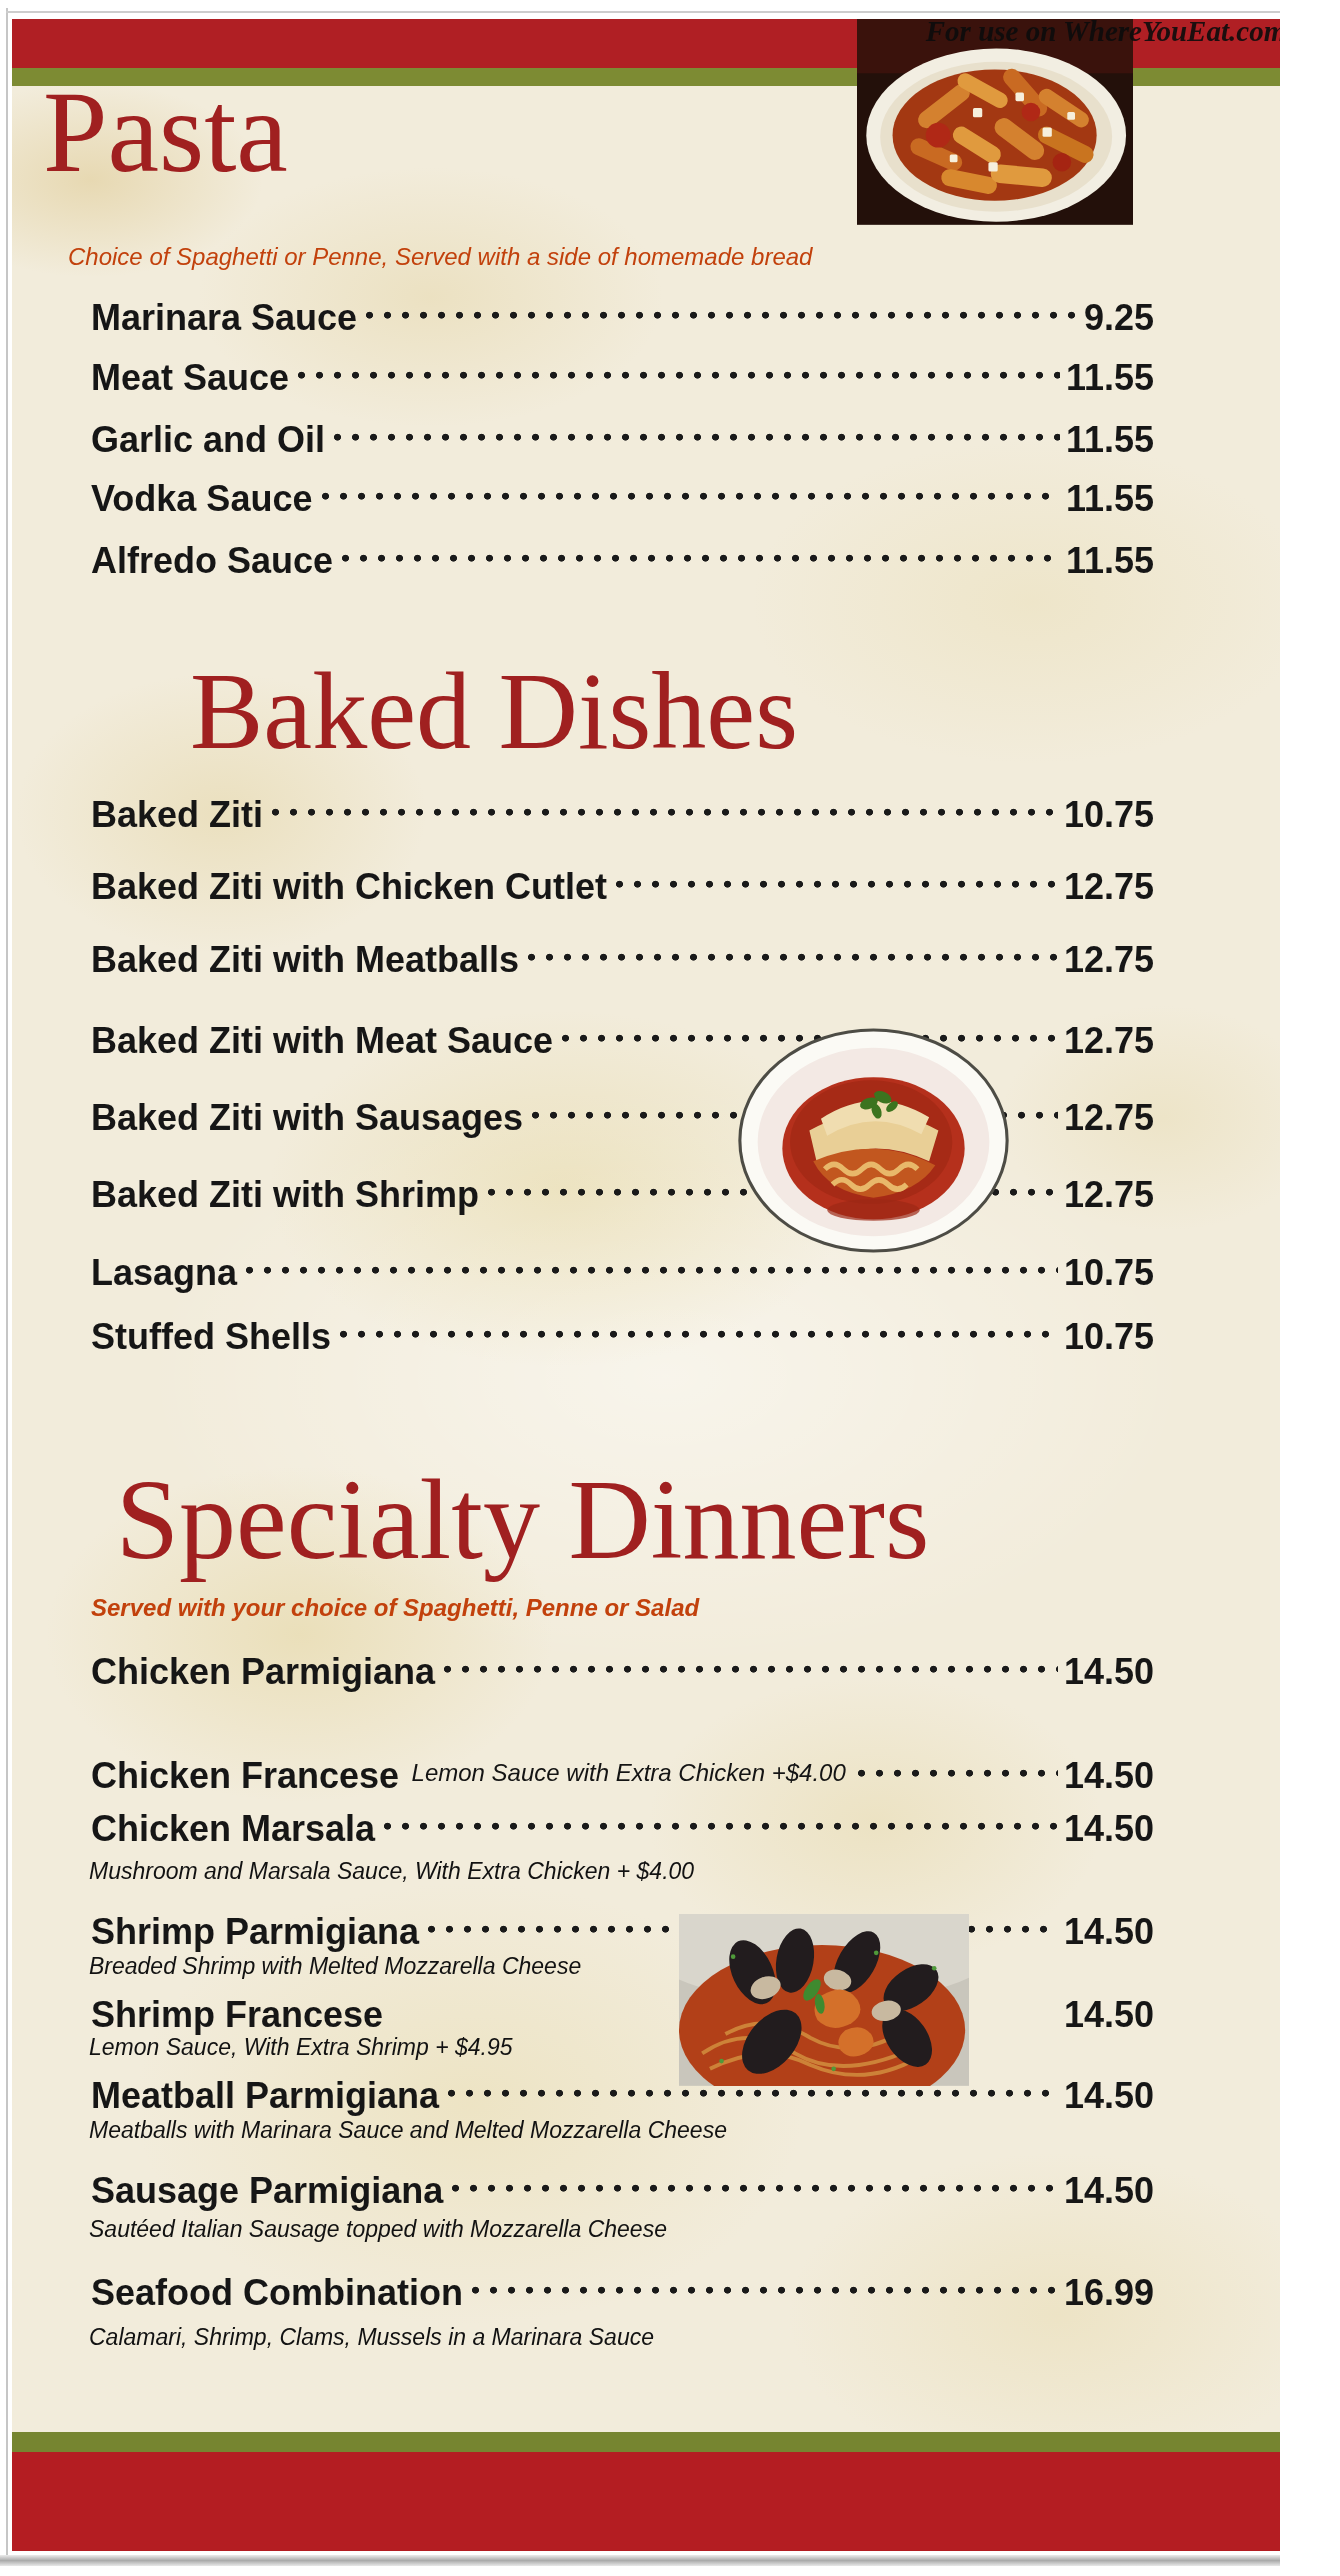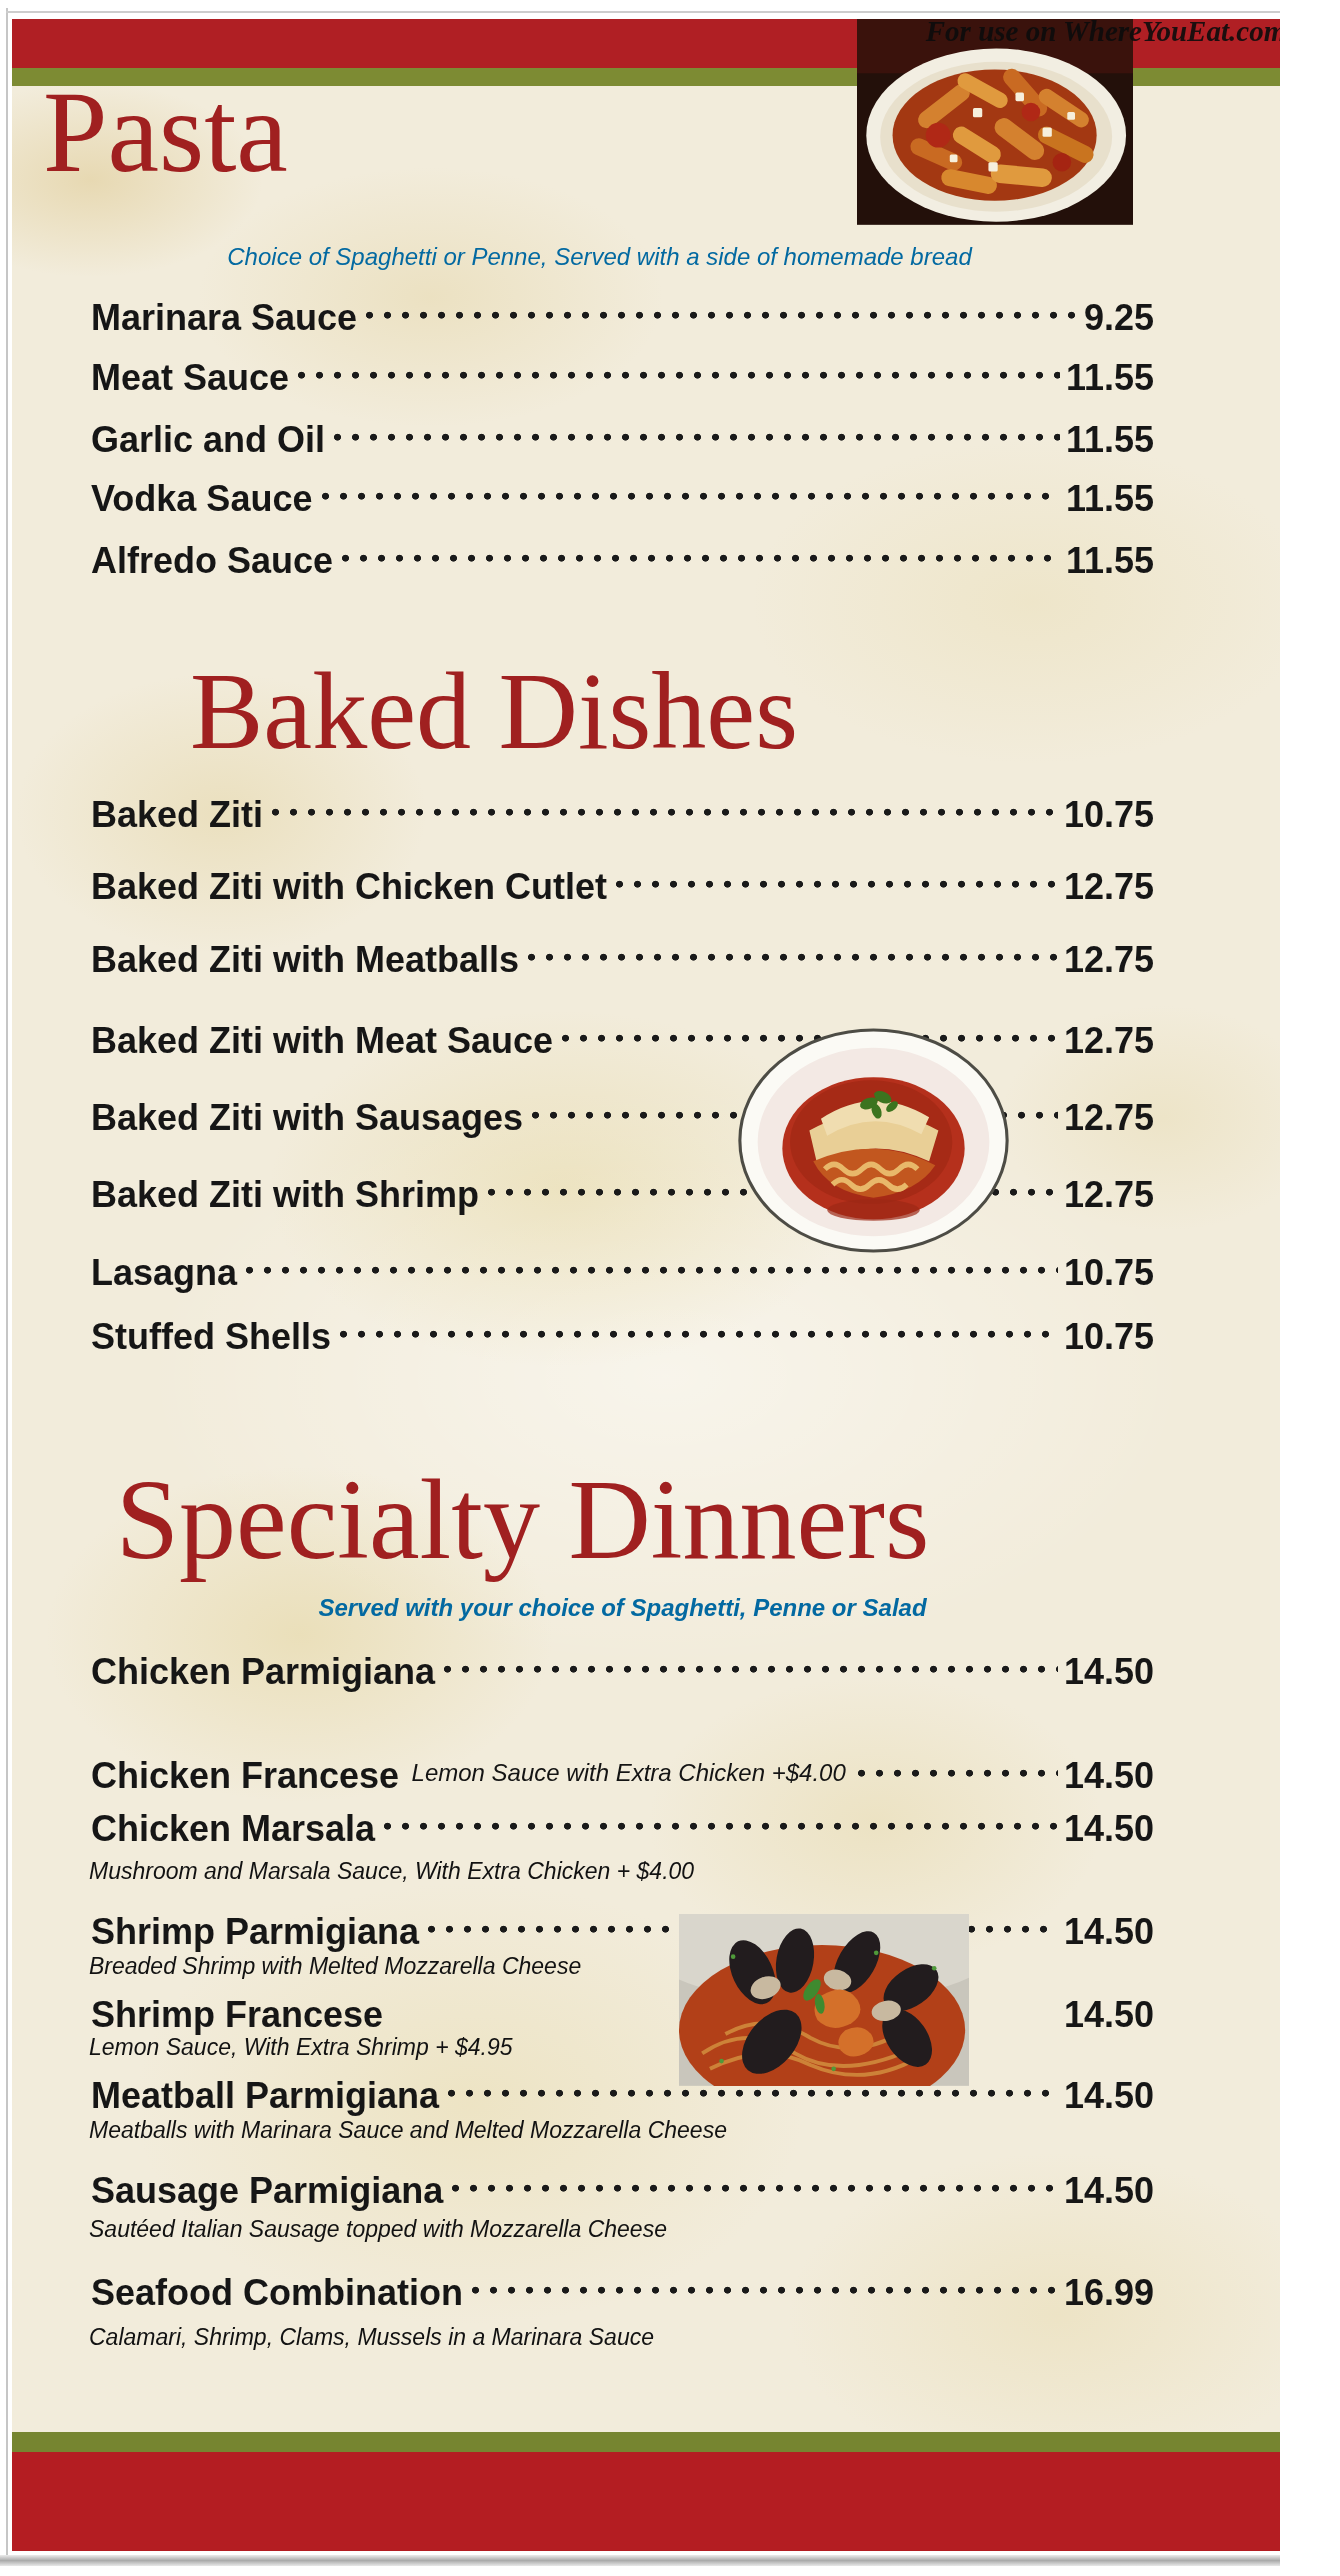--- a/index.html
+++ b/index.html
@@ -39,22 +39,22 @@
 
   .watermark{position:absolute;top:17px;right:-6.2px;z-index:60;white-space:nowrap;
     font:italic 700 29px/1 "Liberation Serif","DejaVu Serif",serif;color:rgba(12,12,12,.9);}
 
   .section-title{position:absolute;left:108px;width:1063px;text-align:left;z-index:5;
     font-family:"Liberation Serif","DejaVu Serif",serif;font-weight:400;color:#a02020;line-height:1;}
   .title-pasta{top:74px;font-size:116px;transform:translateX(-65px);}
   .title-baked{top:656px;font-size:110px;transform:translateX(82px);}
   .title-specialty{top:1463px;font-size:114px;transform:translateX(7.7px);}
 
-  .subtitle{position:absolute;left:91px;width:1063px;text-align:center;z-index:5;
-    font:italic 400 24px/1.1 "Liberation Sans","DejaVu Sans",sans-serif;color:#0369a1;}
+  .subtitle{position:absolute;left:91px;width:1063px;text-align:left;z-index:5;
+    font:italic 400 24px/1.1 "Liberation Sans","DejaVu Sans",sans-serif;color:#c2410c;}
   .subtitle-pasta{top:244px;transform:translateX(-23px);}
   .subtitle-specialty{top:1595px;font-weight:bold;}
 
   .row{position:absolute;left:91px;width:1063px;display:flex;align-items:center;z-index:4;
     font:700 36px/1.06 "Liberation Sans","DejaVu Sans",sans-serif;color:#161616;}
   .row .name{white-space:nowrap;}
   .row .price{white-space:nowrap;}
   .row .dots{flex:1 1 auto;height:9.3px;margin:0 6.2px 5.4px 9.3px;
     background-image:radial-gradient(circle at 3.5px 4.3px,#1a1a1a 3.2px,rgba(0,0,0,0) 3.9px);
     background-size:18px 9.3px;background-repeat:repeat-x;background-position:0 100%;}

